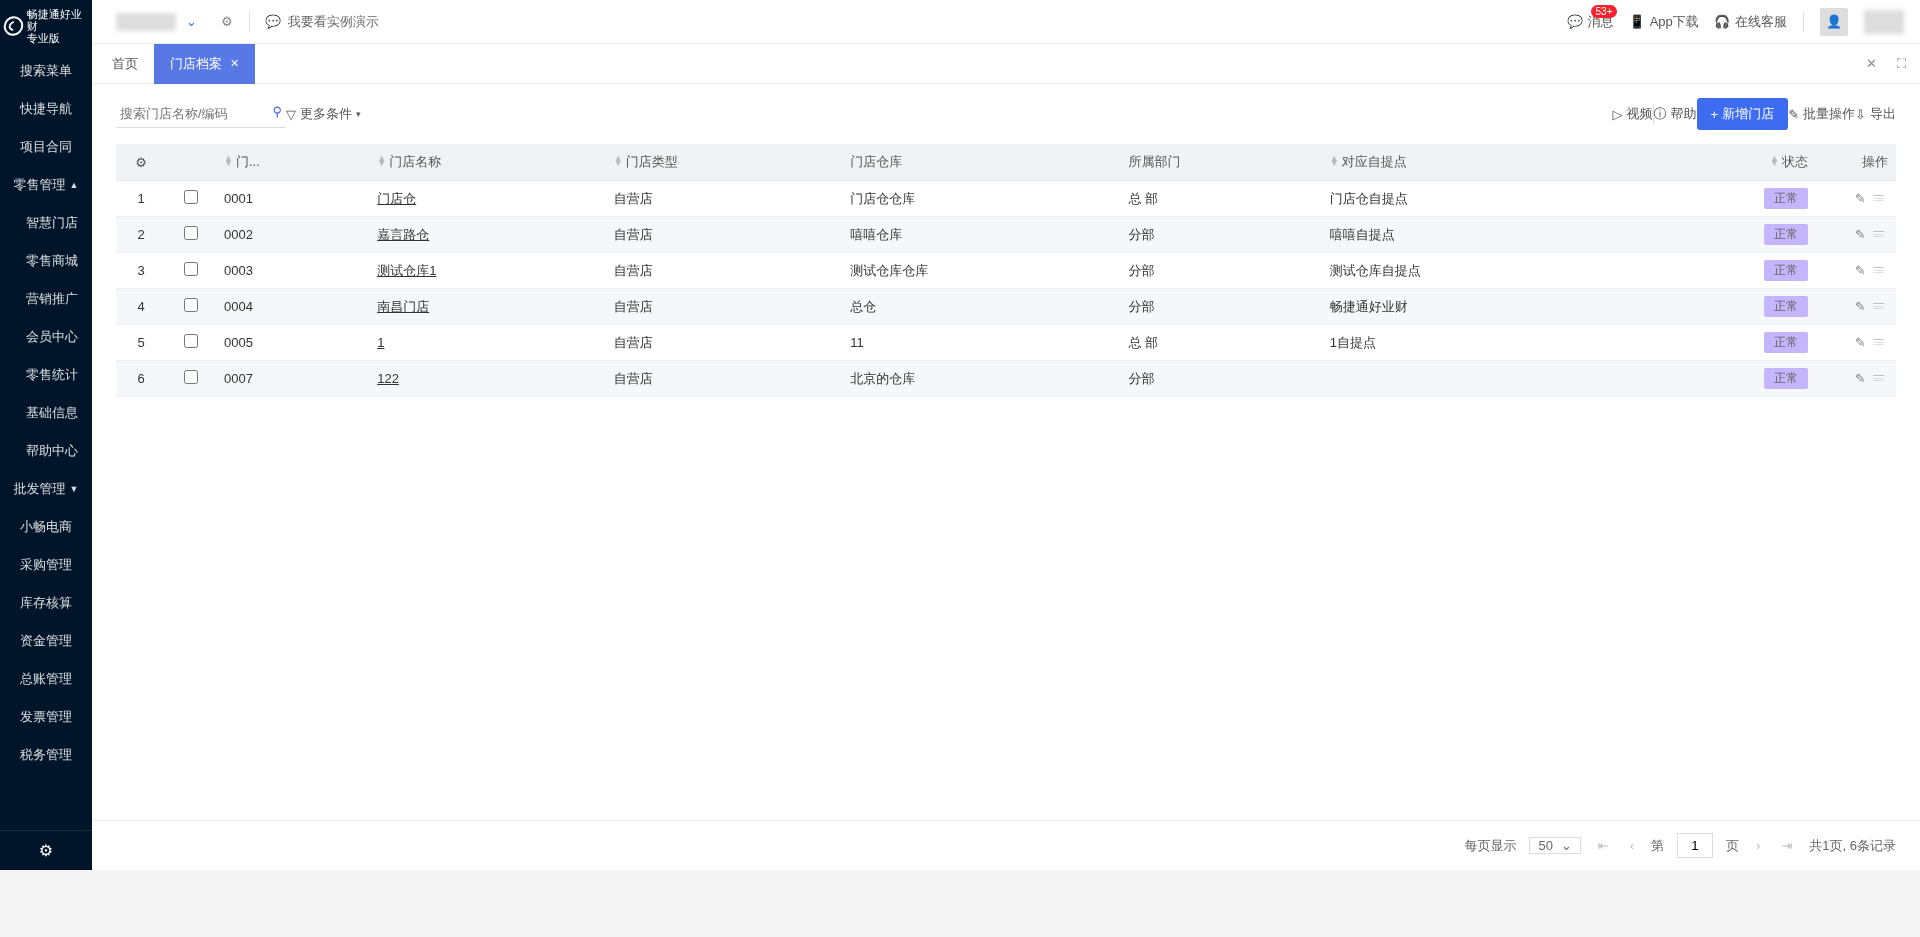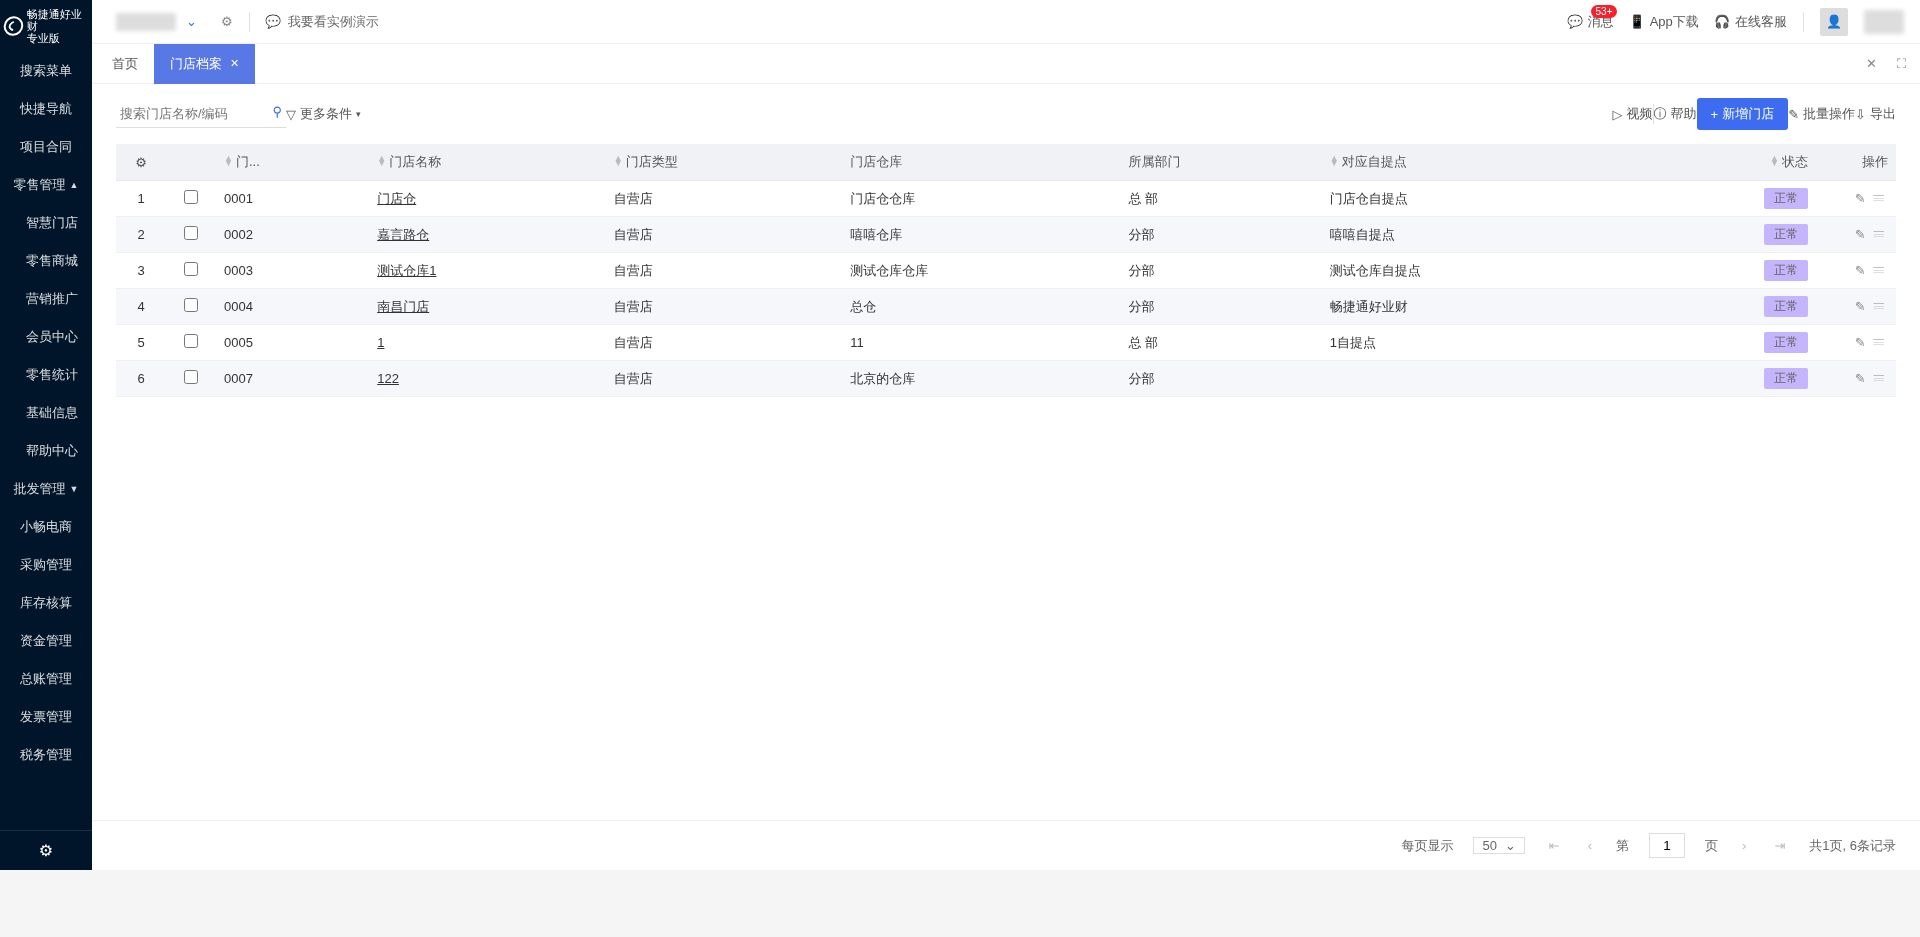--- a/index.html
+++ b/index.html
@@ -60,21 +60,21 @@
     tbody td { padding: 7px 8px; border-bottom: 1px solid #f0f0f0; font-size: 13px; }
     tbody tr:nth-child(even) { background: #f5f7fa; }
     .idx-col { text-align: center; width: 50px; }
     .chk-col { text-align: center; width: 50px; }
     .link-cell { color: #333; text-decoration: underline; cursor: pointer; }
     .status-tag { background: #c4b5fd; color: #666; padding: 2px 10px; border-radius: 2px; font-size: 12px; display: inline-block; }
     .op-col { text-align: right; width: 80px; }
     .op-icon { color: #888; cursor: pointer; margin: 0 4px; }
     
     
-    .pagination { display: flex; align-items: center; justify-content: flex-end; padding: 12px 24px; gap: 20px; color: #666; border-top: 1px solid #eee; }
+    .pagination { display: flex; align-items: center; justify-content: flex-end; padding: 12px 24px; gap: 13px; color: #666; border-top: 1px solid #eee; }
     .page-select { border: 1px solid #ddd; padding: 0 8px; display: flex; align-items: center; gap: 8px; }
     .page-input { width: 36px; text-align: center; border: 1px solid #ddd; padding: 4px; }
     .page-btn { color: #bbb; cursor: pointer; padding: 0 4px; }
     
     .divider { width: 1px; height: 20px; background: #e0e0e0; }
     input[type="checkbox"] { width: 14px; height: 14px; }
   </style>
 </head>
 <body>
 

